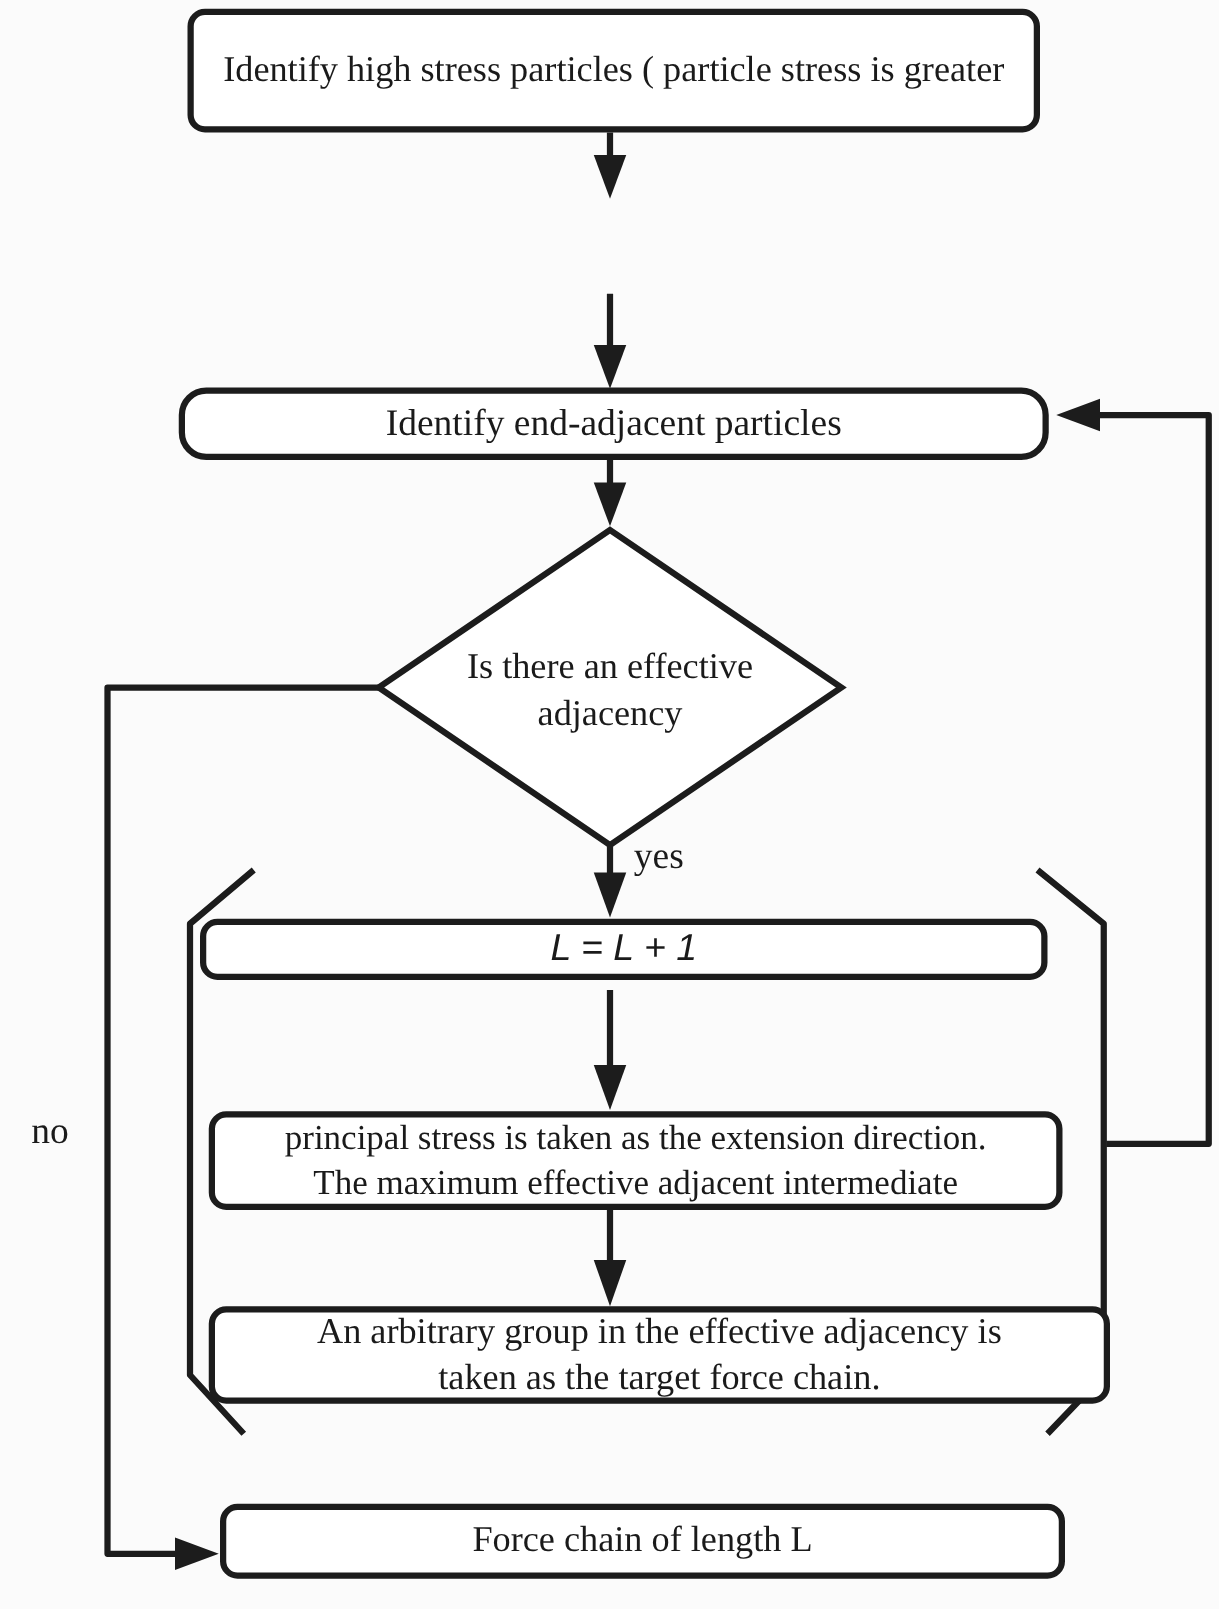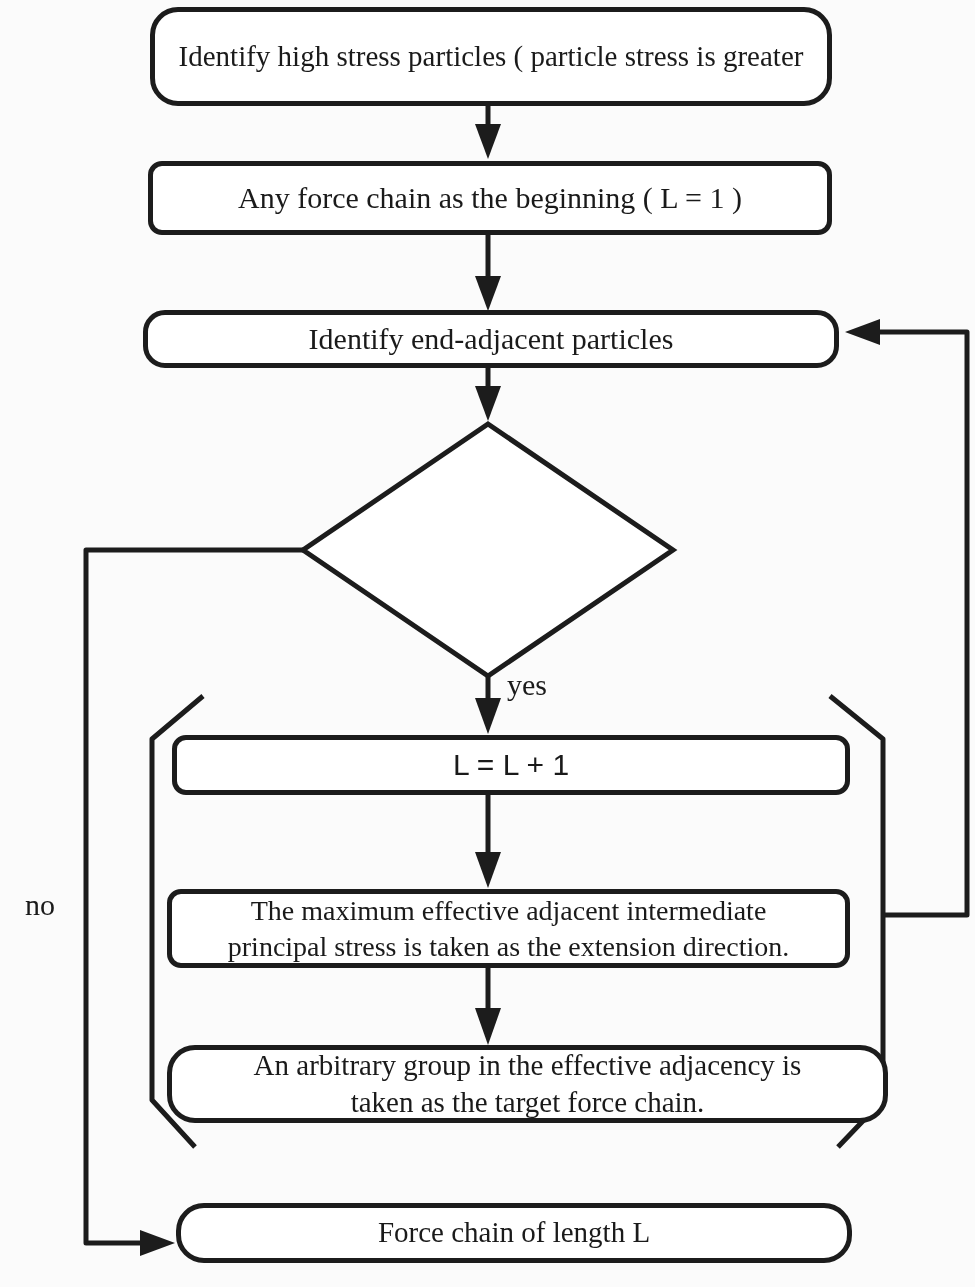--- a/index.html
+++ b/index.html
@@ -20,21 +20,21 @@
   .connectors .head{fill:var(--line);stroke:none;}
   .connectors .diamond{fill:var(--fill);stroke:var(--line);stroke-width:5;stroke-linejoin:miter;}
   .connectors .bracket{stroke:var(--line);stroke-width:5;fill:none;stroke-linejoin:round;stroke-linecap:butt;}
   .box{
     position:absolute;box-sizing:border-box;
     border:5px solid var(--line);border-radius:14px;background:var(--fill);
     display:flex;flex-direction:column;align-items:center;justify-content:center;
     text-align:center;color:var(--text);line-height:1.28;
   }
   .fs28{font-size:28px;}
-  .fs29{font-size:29px;border-radius:28px;}
+  .fs29{font-size:29px;}
   .fs30{font-size:30px;}
   .sans{font-family:"Liberation Sans","DejaVu Sans",sans-serif;}
   .diamond-text{
     position:absolute;left:338px;top:498px;width:300px;height:110px;
     display:flex;flex-direction:column;align-items:center;justify-content:center;
     text-align:center;color:var(--text);font-size:29px;line-height:1.3;
   }
   .edge-label{
     position:absolute;color:var(--text);font-size:30px;line-height:1;
   }
@@ -91,39 +91,40 @@
     <g>
       <polyline points="303,550 86,550 86,1243 140,1243"></polyline>
       <polygon class="head" points="140,1230 140,1256 175,1243"></polygon>
     </g>
   </svg>
 
   <div class="box fs29" style="left:150px;top:7px;width:682px;height:99px;">
     <span>Identify high stress particles ( particle stress is greater</span>
   </div>
 
-  <div class="box fs30" style="left:148px;top:161px;width:684px;height:74px;">
-    <span>Any force chain as the beginning ( L = 1 )</span>
-  </div>
 
   <div class="box fs30" style="left:143px;top:310px;width:696px;height:58px;border-radius:22px;">
     <span>Identify end-adjacent particles</span>
   </div>
 
+  <div class="diamond-text">
+    <span>Is there an effective</span>
+    <span>adjacency</span>
+  </div>
 
   <div class="edge-label yes-label">yes</div>
   <div class="edge-label no-label">no</div>
 
-  <div class="box fs30 sans" style="left:172px;top:735px;width:678px;height:60px;">
+  <div class="box fs30 sans" style="left:160px;top:735px;width:678px;height:49px;font-style:italic;">
     <span>L = L + 1</span>
   </div>
 
   <div class="box fs28" style="left:167px;top:889px;width:683px;height:79px;">
+    <span>principal stress is taken as the extension direction.</span>
     <span>The maximum effective adjacent intermediate</span>
-    <span>principal stress is taken as the extension direction.</span>
   </div>
 
   <div class="box fs29" style="left:167px;top:1045px;width:721px;height:78px;">
     <span>An arbitrary group in the effective adjacency is</span>
     <span>taken as the target force chain.</span>
   </div>
 
   <div class="box fs29" style="left:176px;top:1203px;width:676px;height:60px;">
     <span>Force chain of length L</span>
   </div>

